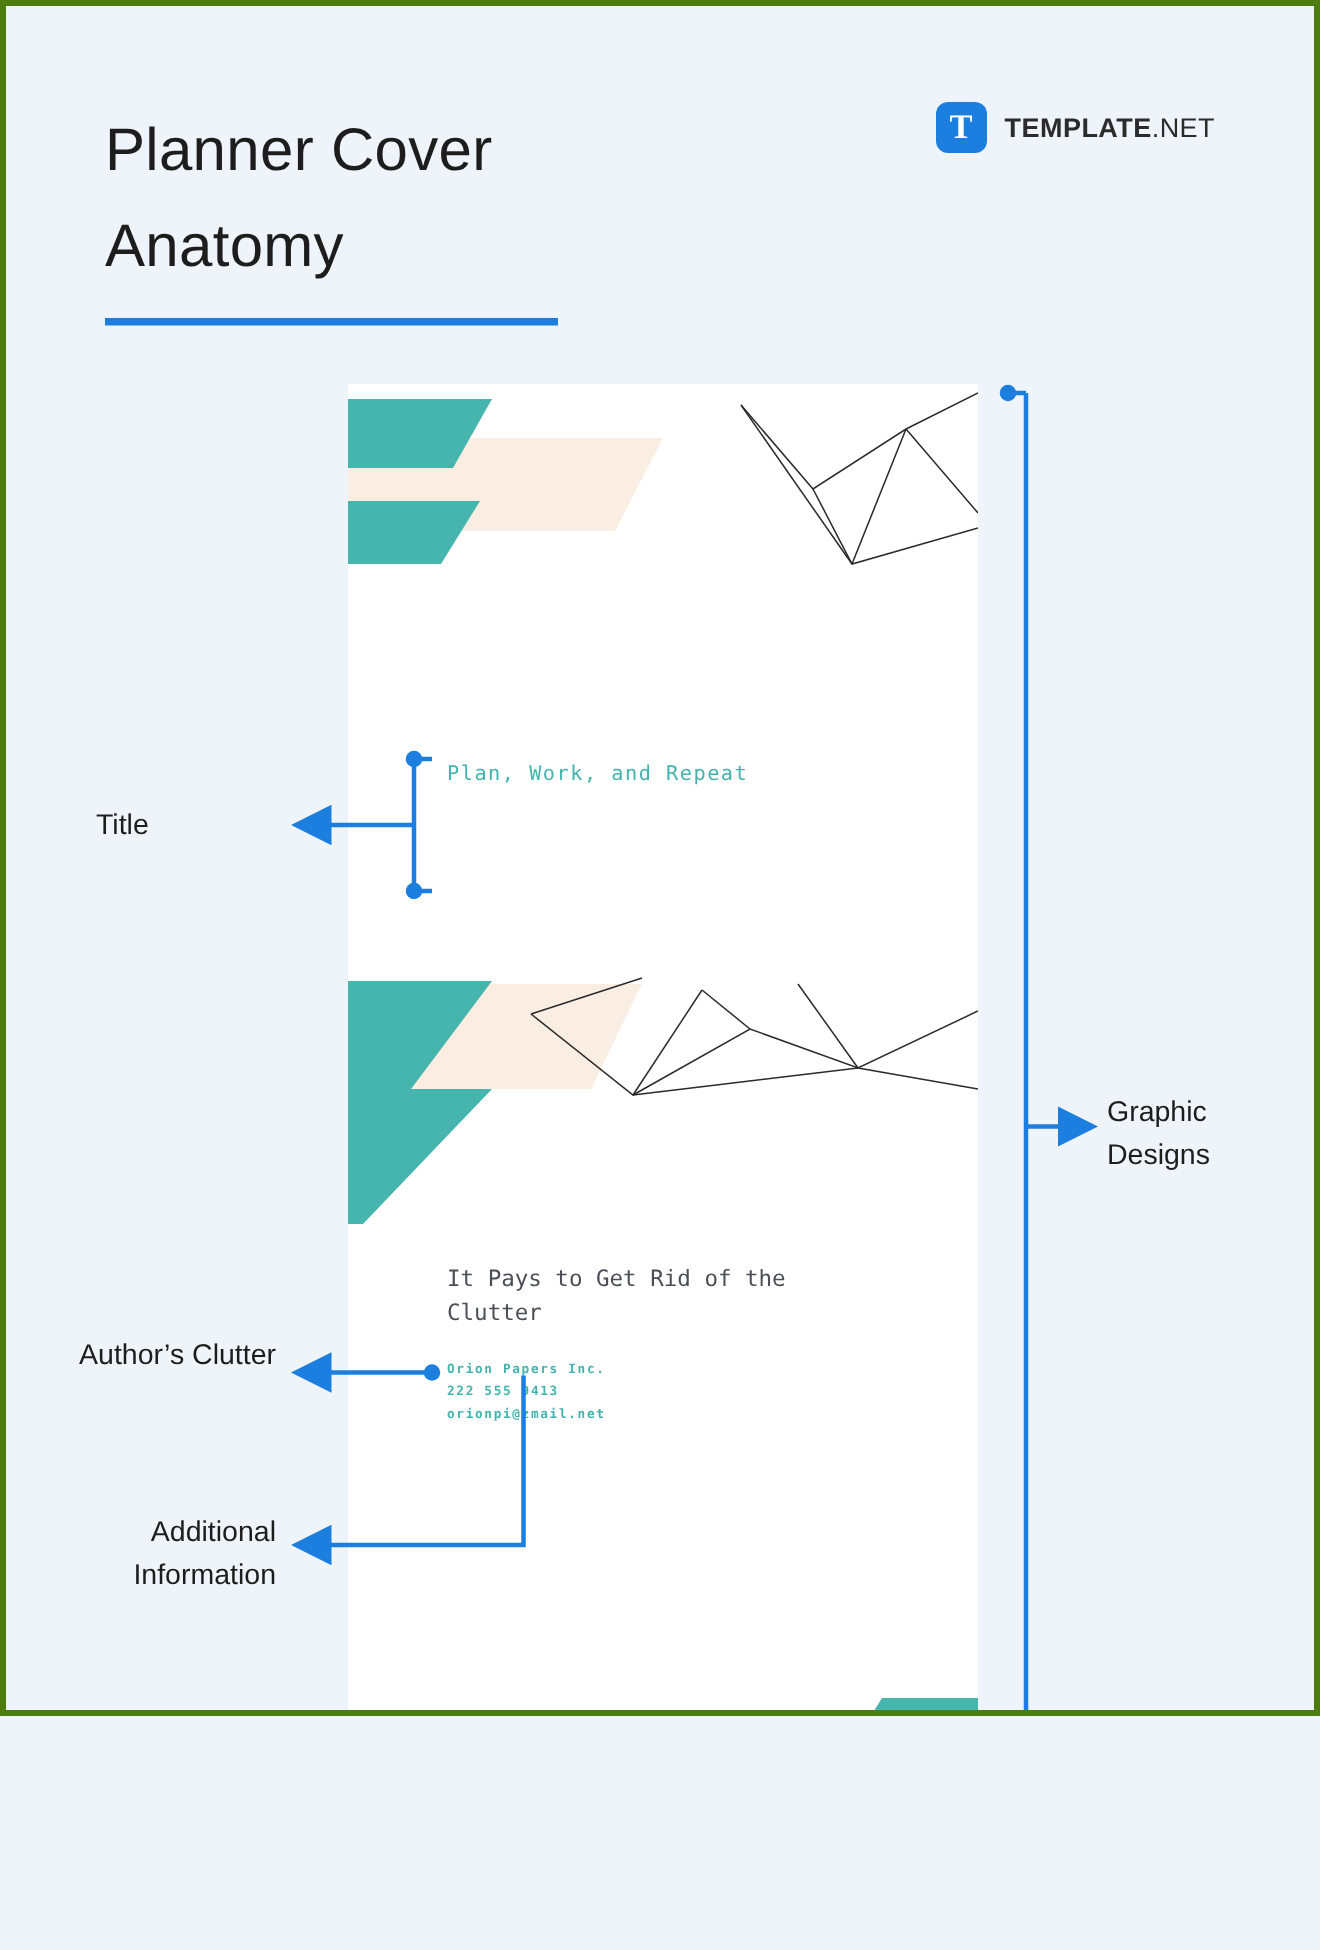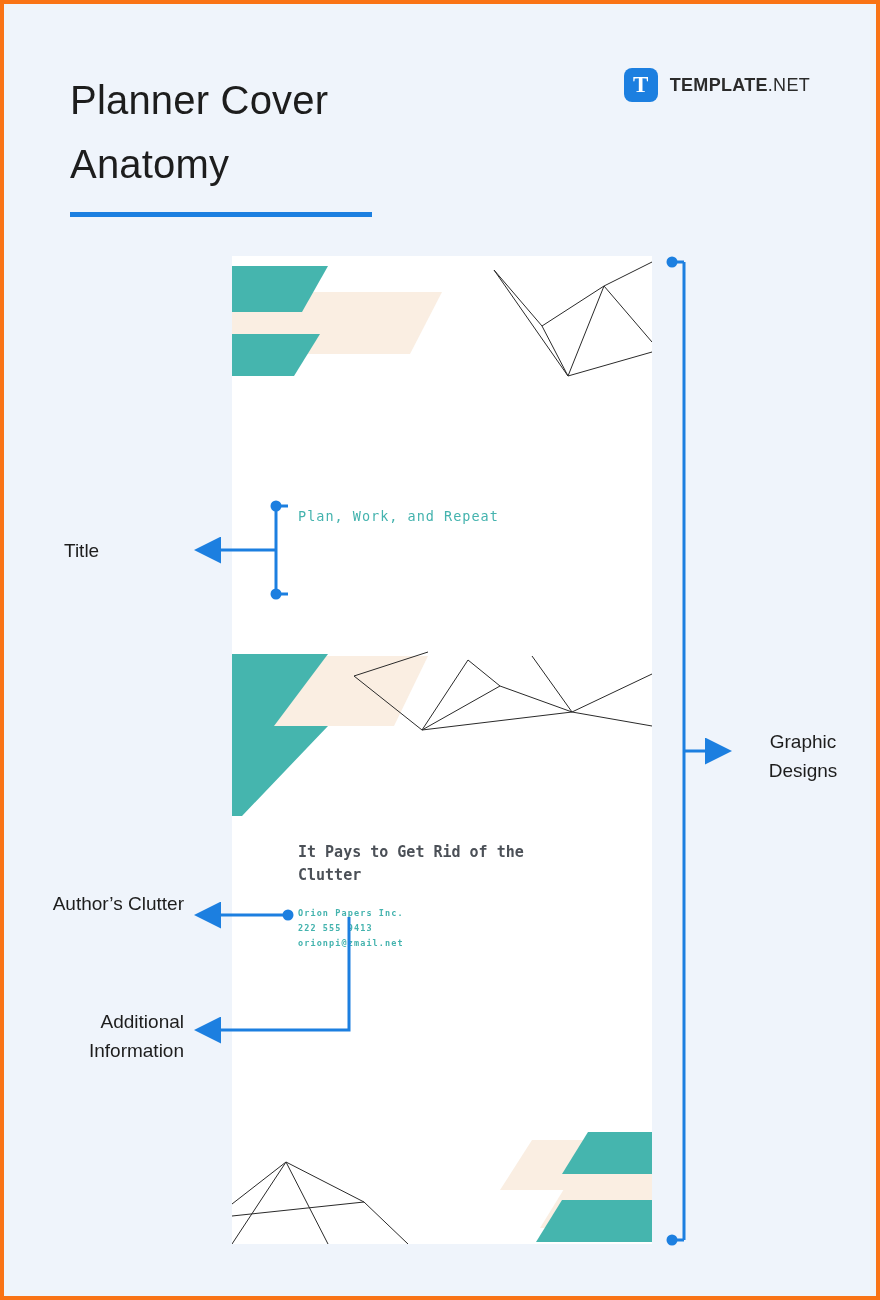--- a/index.html
+++ b/index.html
@@ -9,24 +9,24 @@
   body {
     width: 880px;
     height: 1300px;
     background: #eff4fb;
     font-family: "Liberation Sans", sans-serif;
     overflow: hidden;
   }
   .page {
     position: relative;
     width: 880px;
-    height: 1300px;
+    height: 1144px;
     background: #eff4fb;
     box-sizing: border-box;
-    border: 4px solid #f97316;
+    border: 4px solid #4d7c0f;
     overflow: hidden;
   }
   
   .page-title {
     position: absolute;
     left: 66px;
     top: 64px;
     width: 420px;
     font-size: 40px;
     line-height: 1.6;
@@ -116,21 +116,21 @@
   }
   .cover-tagline {
     position: absolute;
     left: 66px;
     top: 585px;
     width: 260px;
     font-family: "DejaVu Sans Mono", monospace;
     font-size: 15px;
     line-height: 1.55;
     color: #4b5057;
-    font-weight: bold;
+    font-weight: normal;
   }
   .cover-author {
     position: absolute;
     left: 66px;
     top: 650px;
     font-family: "DejaVu Sans Mono", monospace;
     font-size: 8.5px;
     line-height: 1.75;
     letter-spacing: 1.1px;
     color: #44b3ae;
@@ -166,21 +166,21 @@
   .ann-additional {
     left: 18px;
     top: 1004px;
     width: 162px;
     text-align: right;
   }
   .ann-graphic {
     left: 734px;
     top: 724px;
     width: 130px;
-    text-align: center;
+    text-align: left;
   }
 </style>
 </head>
 <body>
 
 <div class="page">
 
   <div class="page-title">Planner Cover Anatomy</div>
   <div class="title-rule"></div>
 

